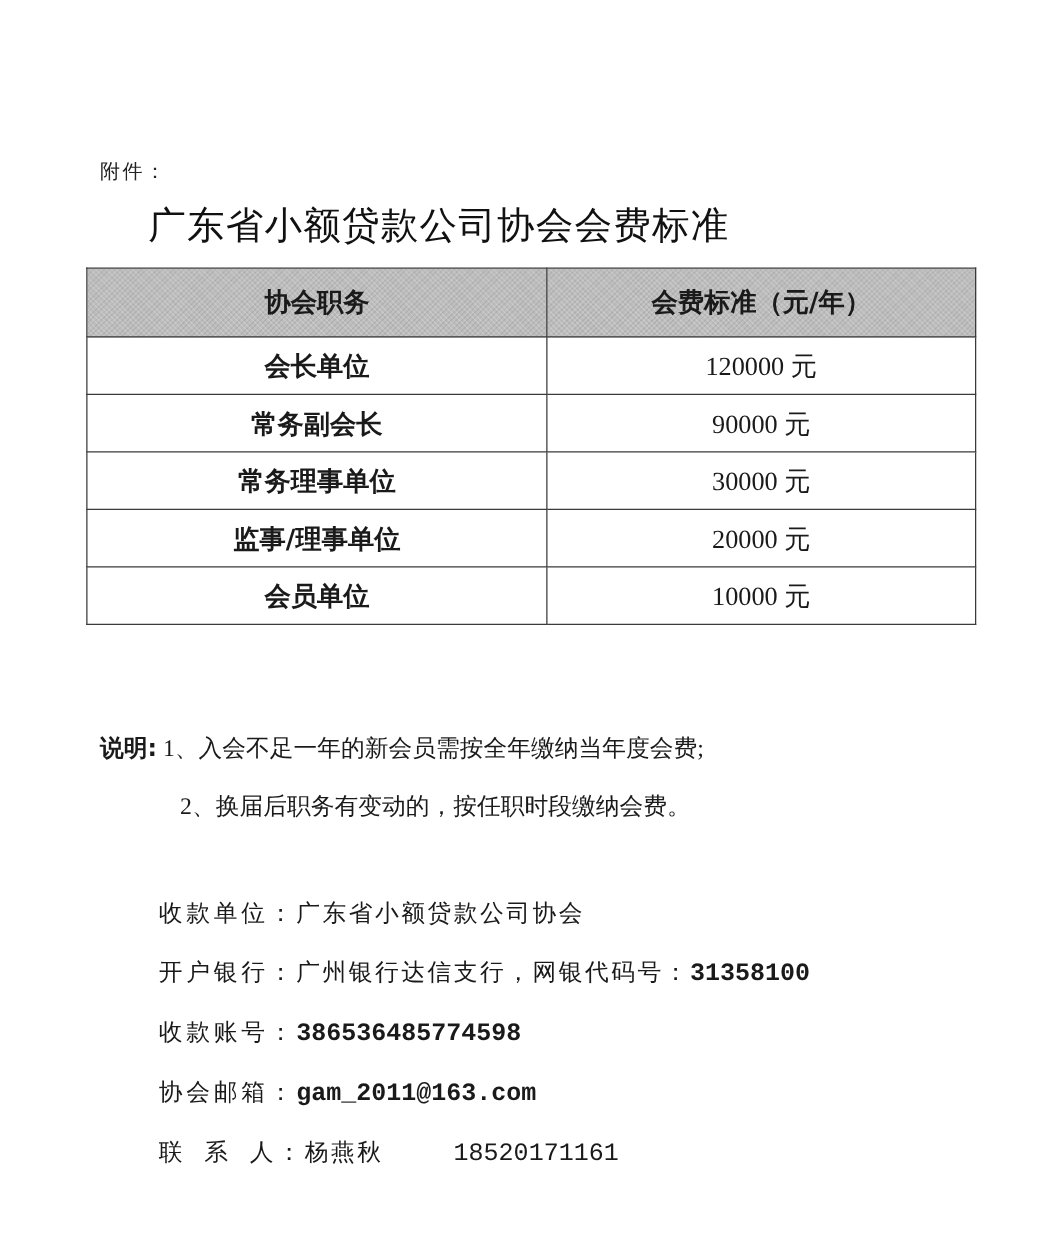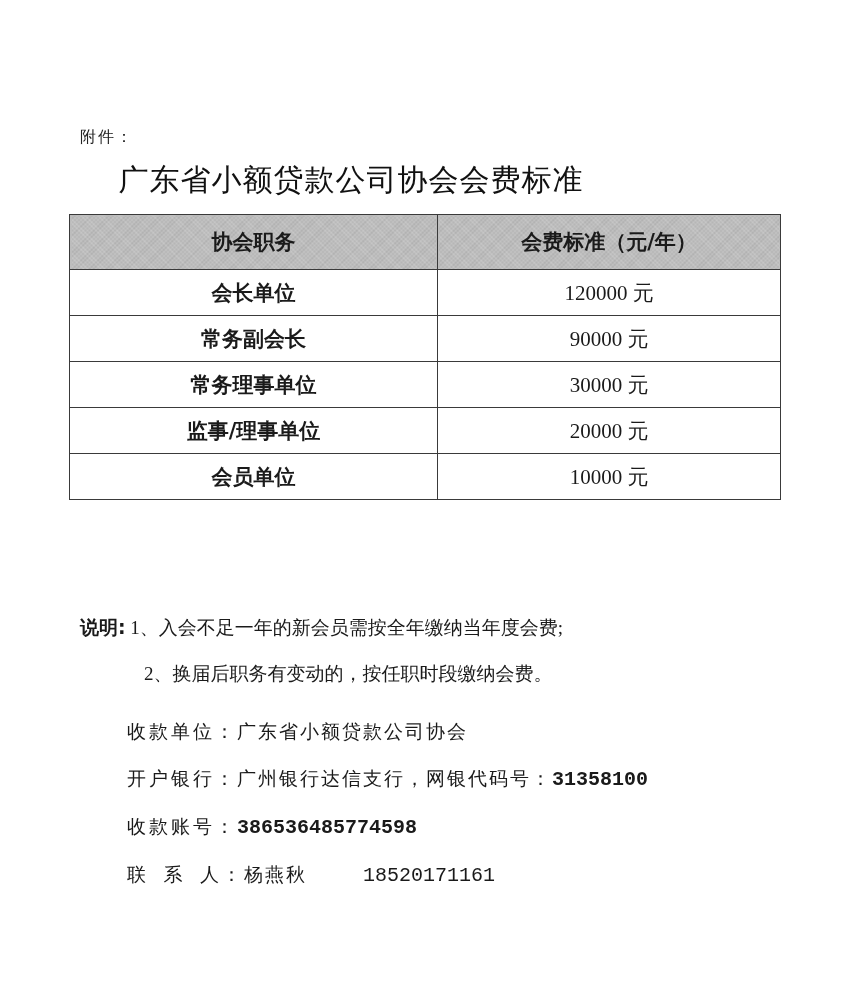--- a/index.html
+++ b/index.html
@@ -72,21 +72,21 @@
     }
     .fee-table td.amount {
       font-family: "Liberation Serif", serif;
       font-size: 21px;
     }
     .col-role { width: 368px; }
     .col-fee { width: 343px; }
     .notes {
       position: absolute;
       left: 80px;
-      top: 604px;
+      top: 576px;
       font-size: 19px;
       line-height: 46px;
       font-family: "Liberation Serif", serif;
     }
     .notes .notes-label {
       font-weight: bold;
       font-family: "DejaVu Sans", sans-serif;
     }
     .notes .note-line-2 {
       padding-left: 64px;
@@ -164,14 +164,15 @@
   </div>
   <div class="note-line-2">
     <span>2、换届后职务有变动的，按任职时段缴纳会费。</span>
   </div>
 </div>
 
 <div class="contact">
   <div class="row"><span class="label">收款单位：</span><span>广东省小额贷款公司协会</span></div>
   <div class="row"><span class="label">开户银行：</span><span>广州银行达信支行，网银代码号：</span><span class="val-mono">31358100</span></div>
   <div class="row"><span class="label">收款账号：</span><span class="val-mono">386536485774598</span></div>
+  <div class="row"><span class="label">协会邮箱：</span><span class="val-mono">gam_2011@163.com</span></div>
   <div class="row"><span class="label">联 系 人：</span><span>杨燕秋</span><span class="phone">18520171161</span></div>
 </div>
 
 </body></html>

